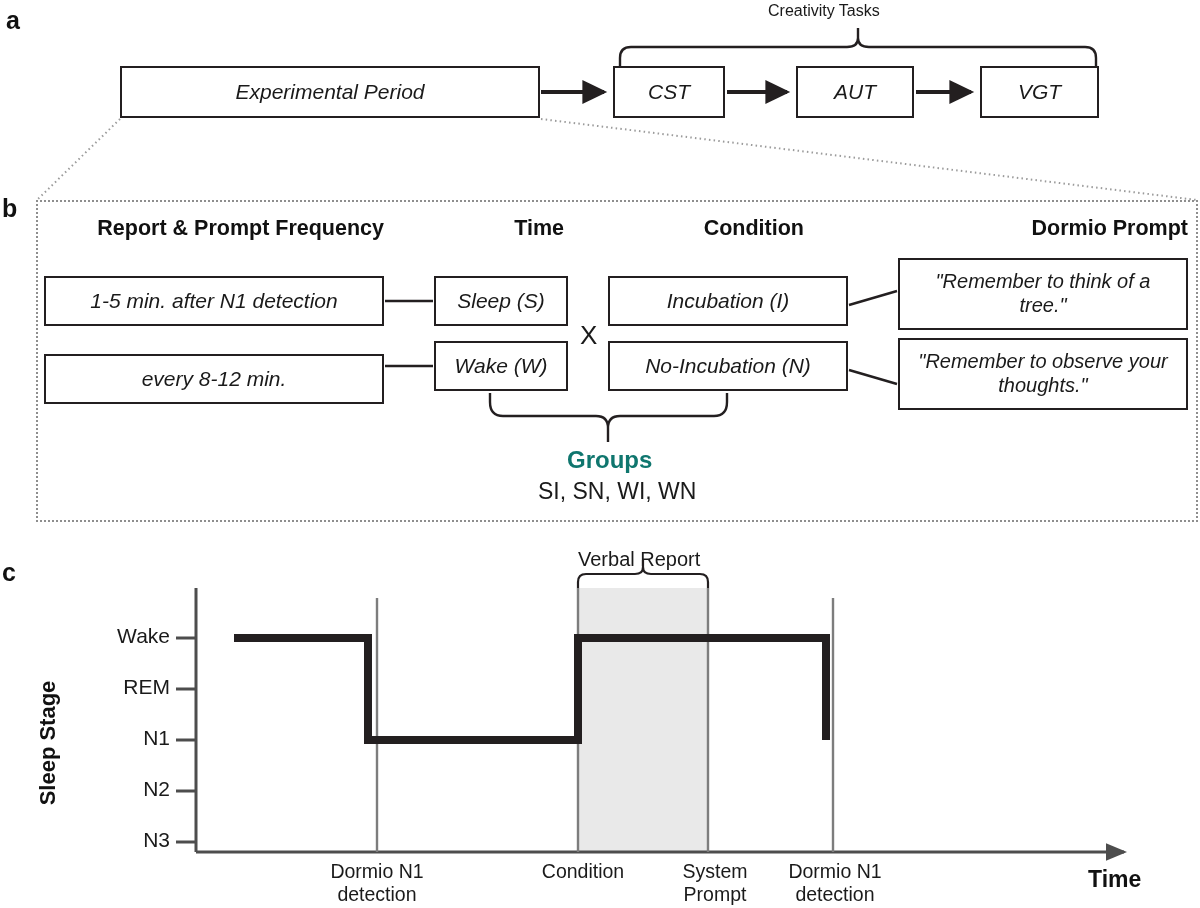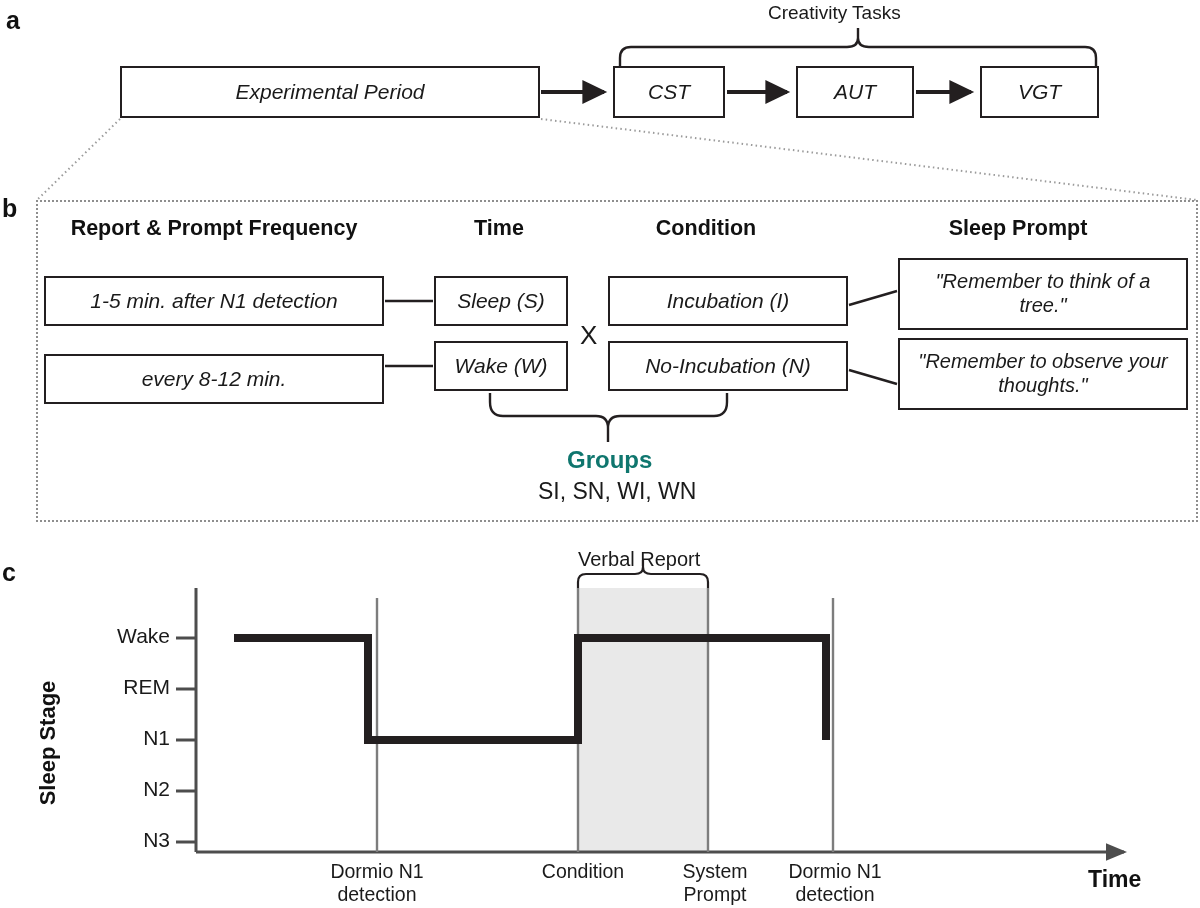--- a/index.html
+++ b/index.html
@@ -38,21 +38,21 @@
     color: #1a1a1a;
     line-height: 1.18;
     font-style: italic;
   }
   .box.small { font-size: 20px; }
   .col-header {
     position: absolute;
     font-weight: bold;
     font-size: 21.5px;
     color: #111111;
-    text-align: center;
+    text-align: right;
     white-space: nowrap;
   }
   .plain-label {
     position: absolute;
     font-size: 21px;
     color: #1a1a1a;
     white-space: nowrap;
   }
   .bold-label {
     position: absolute;
@@ -110,21 +110,21 @@
     background: #e9e9e9;
   }
 </style>
 </head>
 <body>
 
 <div id="figure">
 
   <div class="panel-letter" style="left:6px; top:8px;">a</div>
 
-  <div class="plain-label" style="left:768px; top:2px; font-size:19px;">Creativity Tasks</div>
+  <div class="plain-label" style="left:768px; top:2px; font-size:16px;">Creativity Tasks</div>
 
   <div class="box" style="left:120px; top:66px; width:420px; height:52px;">
     <span>Experimental Period</span>
   </div>
 
   <div class="box" style="left:613px; top:66px; width:112px; height:52px;">
     <span>CST</span>
   </div>
 
   <div class="box" style="left:796px; top:66px; width:118px; height:52px;">
@@ -135,21 +135,21 @@
     <span>VGT</span>
   </div>
 
   <div class="panel-letter" style="left:2px; top:196px;">b</div>
 
   <div class="dotted-panel" style="left:36px; top:200px; width:1162px; height:322px;"></div>
 
   <div class="col-header" style="left:44px; top:216px; width:340px;">Report &amp; Prompt Frequency</div>
   <div class="col-header" style="left:434px; top:216px; width:130px;">Time</div>
   <div class="col-header" style="left:608px; top:216px; width:196px;">Condition</div>
-  <div class="col-header" style="left:848px; top:216px; width:340px;">Sleep Prompt</div>
+  <div class="col-header" style="left:848px; top:216px; width:340px;">Dormio Prompt</div>
 
   <div class="box" style="left:44px; top:276px; width:340px; height:50px;">
     <span>1-5 min. after N1 detection</span>
   </div>
   <div class="box" style="left:44px; top:341px; width:340px; height:50px;margin-top:13px;">
     <span>every 8-12 min.</span>
   </div>
 
   <div class="box" style="left:434px; top:276px; width:134px; height:50px;">
     <span>Sleep (S)</span>

